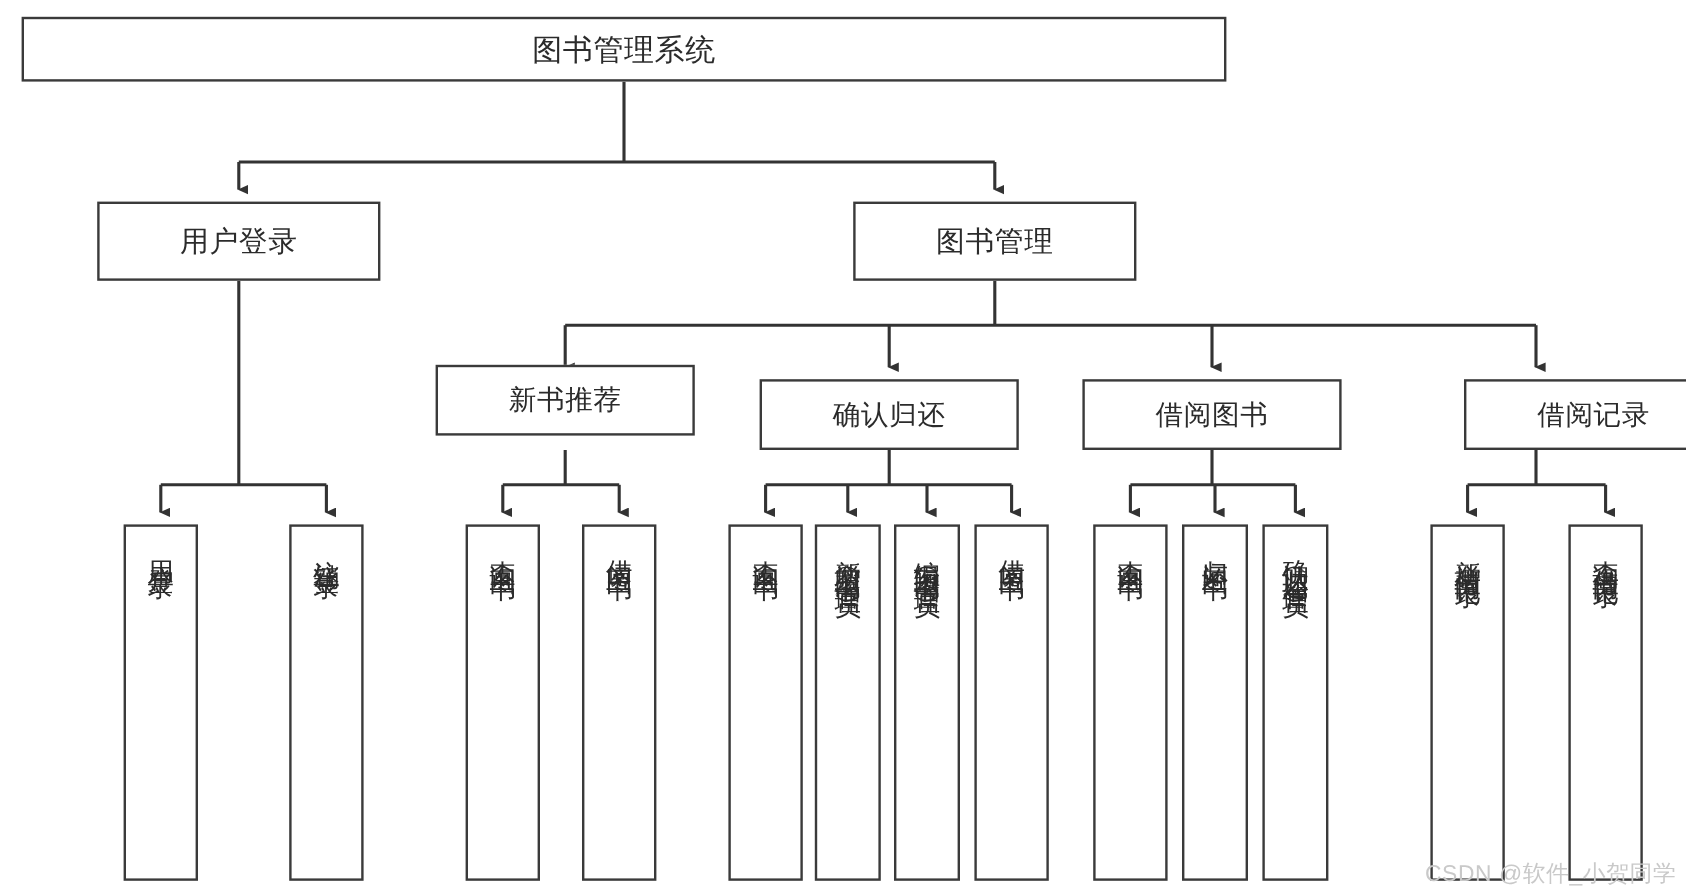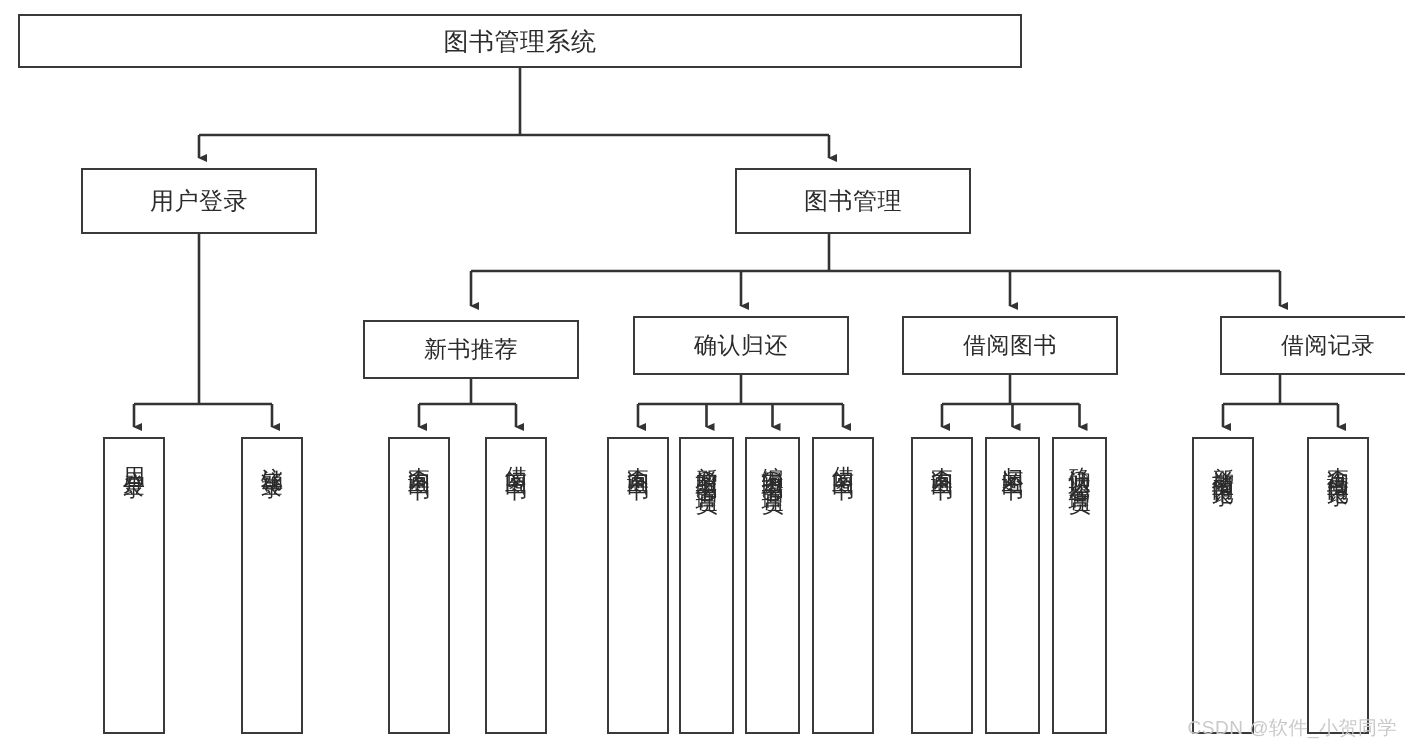--- a/index.html
+++ b/index.html
@@ -119,24 +119,24 @@
       </g>
   </svg>
 
   <div id="nodes-layer">
       <div class="node root" style="left: 18px; top: 14px; width: 1004px; height: 54px;">
         <span class="node-label">图书管理系统</span>
       </div>
       <div class="node level2" style="left: 81px; top: 168px; width: 236px; height: 66px;">
         <span class="node-label">用户登录</span>
       </div>
-      <div class="node level2" style="left: 711px; top: 168px; width: 236px; height: 66px; margin-left: 24px;">
+      <div class="node level2" style="left: 711px; top: 168px; width: 236px; height: 66px;">
         <span class="node-label">图书管理</span>
       </div>
-      <div class="node level3" style="left: 363px; top: 320px; width: 216px; height: 59px;">
+      <div class="node level3" style="left: 363px; top: 304px; width: 216px; height: 59px;">
         <span class="node-label">新书推荐</span>
       </div>
       <div class="node level3" style="left: 633px; top: 316px; width: 216px; height: 59px;">
         <span class="node-label">确认归还</span>
       </div>
       <div class="node level3" style="left: 902px; top: 316px; width: 216px; height: 59px;">
         <span class="node-label">借阅图书</span>
       </div>
       <div class="node level3" style="left: 1172px; top: 316px; width: 216px; height: 59px; margin-left: 48px;">
         <span class="node-label">借阅记录</span>

